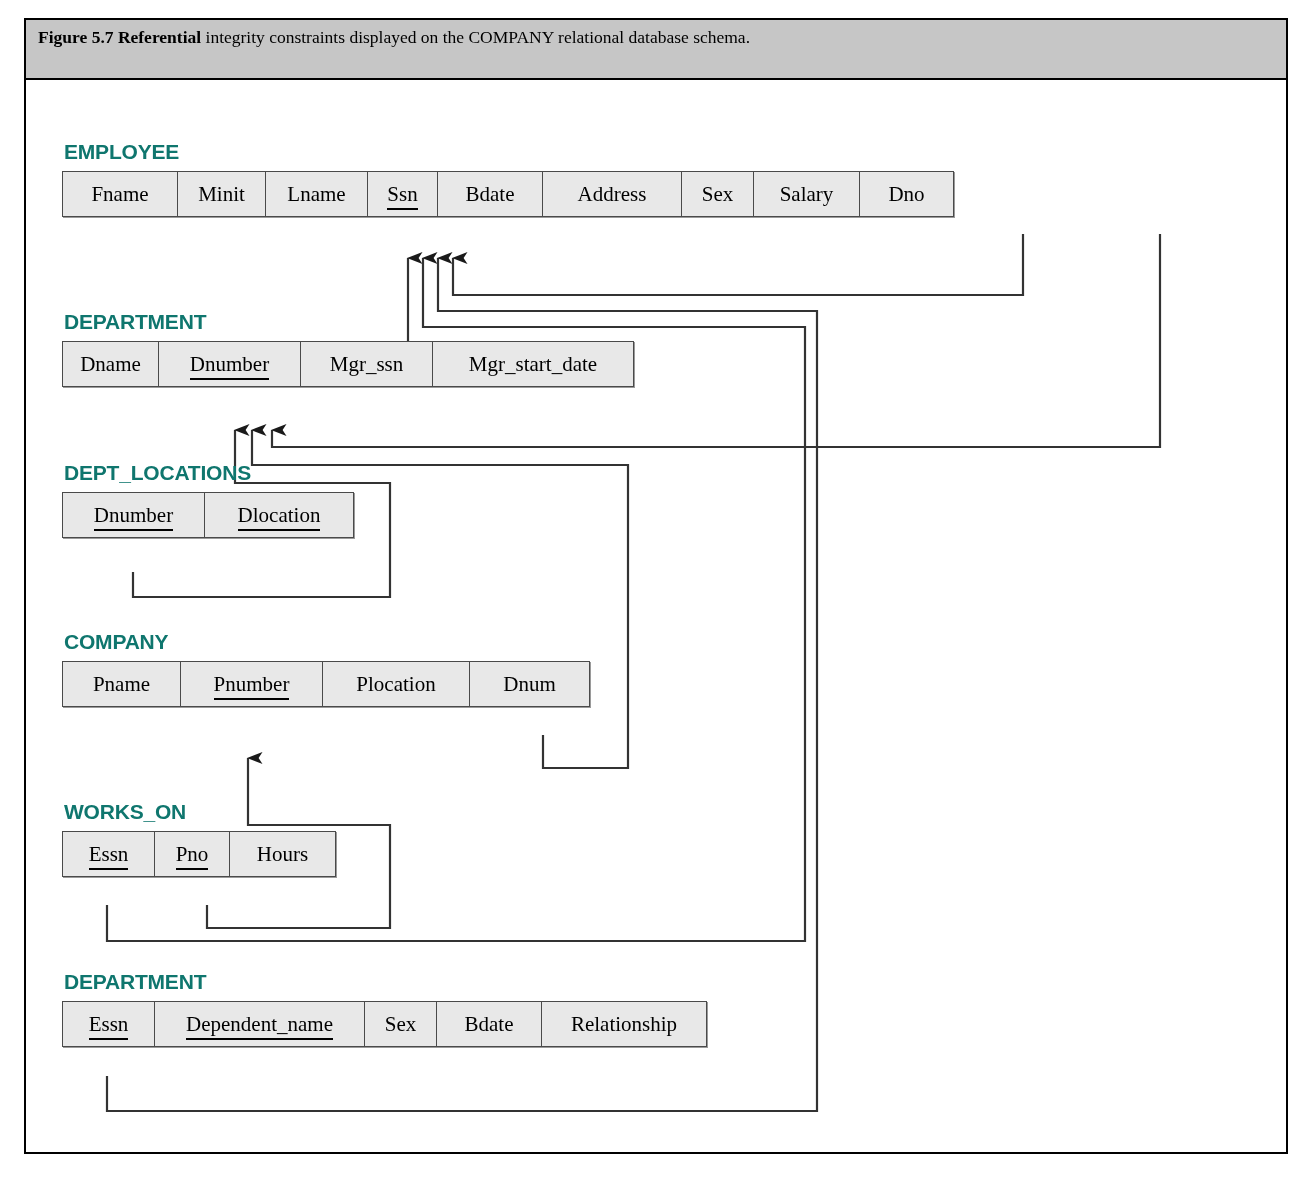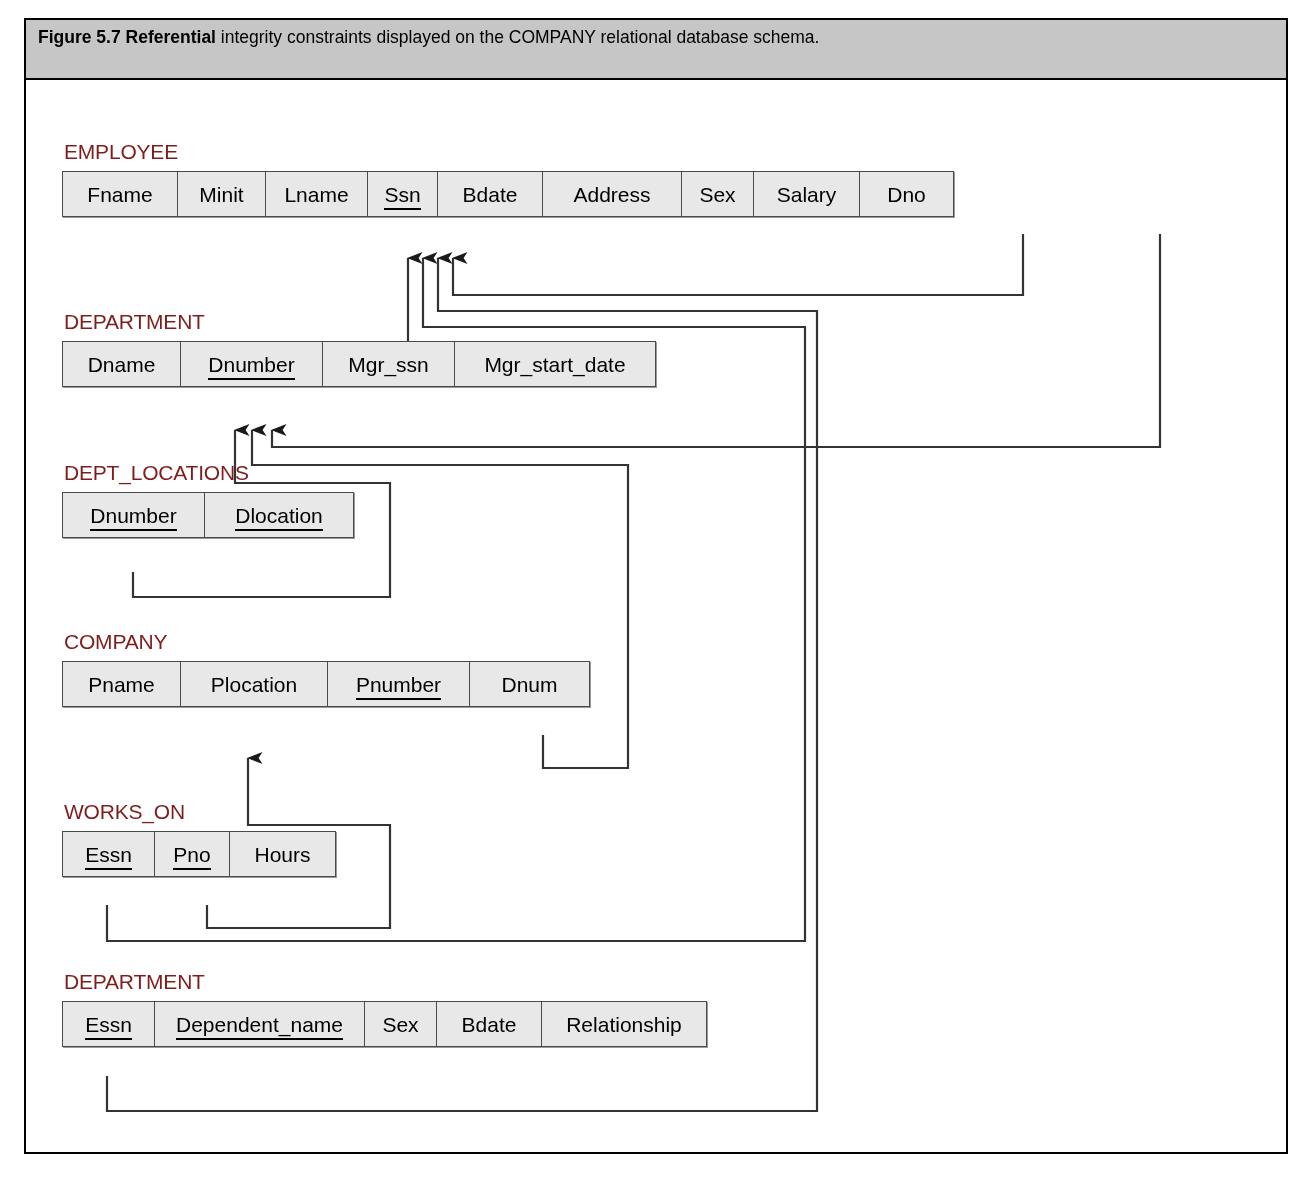--- a/index.html
+++ b/index.html
@@ -20,41 +20,41 @@
     background:#ffffff;
   }
   
   .caption{
     position:absolute;
     left:26px;top:20px;
     width:1260px;height:60px;
     background:#c6c6c6;
     border-bottom:2px solid #000000;
     box-sizing:border-box;
-    font-family:Liberation Sans, sans-serif;
+    font-family:Liberation Serif, serif;
     font-size:17.5px;
     line-height:27px;
     color:#000000;
     padding:4px 10px 0 12px;
   }
   .caption b{font-weight:bold;}
   
   #wires{
     position:absolute;left:0;top:0;
     width:1316px;height:1178px;
     pointer-events:none;
   }
   
   .relation{position:absolute;}
   .rel-title{
     font-family:"Liberation Sans",sans-serif;
-    font-weight:normal;
+    font-weight:bold;
     font-size:21px;
     letter-spacing:-0.2px;
-    color:#7f1d1d;
+    color:#0f766e;
     margin:0 0 7px 2px;
     white-space:nowrap;
   }
   .rel-row{
     display:flex;
     border:1.5px solid #4a4a4a;
     background:#e8e8e8;
     box-shadow:1px 1px 0 #9a9a9a;
     width:max-content;
   }
@@ -64,20 +64,21 @@
     height:44px;
     display:flex;
     align-items:center;
     justify-content:center;
     font-size:21px;
     color:#000000;
     border-right:1.5px solid #4a4a4a;
     background:#e8e8e8;
     padding:0 10px;
     white-space:nowrap;
+    font-family:Liberation Serif, serif;
   }
   .attr:last-child{border-right:none;}
   .attr .lbl{position:relative;display:inline-block;line-height:1;}
   .attr.pk .lbl:after{
     content:"";
     position:absolute;
     left:0;right:0;bottom:-5px;
     height:1.6px;
     background:#000000;
   }
@@ -148,21 +149,21 @@
         </div>
       <div class="attr" style="width:93px;">
           <span class="lbl">Dno</span>
         </div>
     </div>
   </div>
 
   <div class="relation" style="left:62px;top:310px;">
     <div class="rel-title">DEPARTMENT</div>
     <div class="rel-row">
-      <div class="attr" style="width:118px;">
+      <div class="attr" style="width:96px;">
           <span class="lbl">Dname</span>
         </div>
       <div class="attr pk" style="width:142px;">
           <span class="lbl">Dnumber</span>
         </div>
       <div class="attr" style="width:132px;">
           <span class="lbl">Mgr_ssn</span>
         </div>
       <div class="attr" style="width:200px;">
           <span class="lbl">Mgr_start_date</span>
@@ -181,26 +182,26 @@
         </div>
     </div>
   </div>
 
   <div class="relation" style="left:62px;top:630px;">
     <div class="rel-title">COMPANY</div>
     <div class="rel-row">
       <div class="attr" style="width:118px;">
           <span class="lbl">Pname</span>
         </div>
+      <div class="attr pk" style="width:142px;">
+          <span class="lbl">Pnumber</span>
+        </div>
       <div class="attr" style="width:147px;">
           <span class="lbl">Plocation</span>
         </div>
-      <div class="attr pk" style="width:142px;">
-          <span class="lbl">Pnumber</span>
-        </div>
       <div class="attr" style="width:119px;">
           <span class="lbl">Dnum</span>
         </div>
     </div>
   </div>
 
   <div class="relation" style="left:62px;top:800px;">
     <div class="rel-title">WORKS_ON</div>
     <div class="rel-row">
       <div class="attr pk" style="width:92px;">

